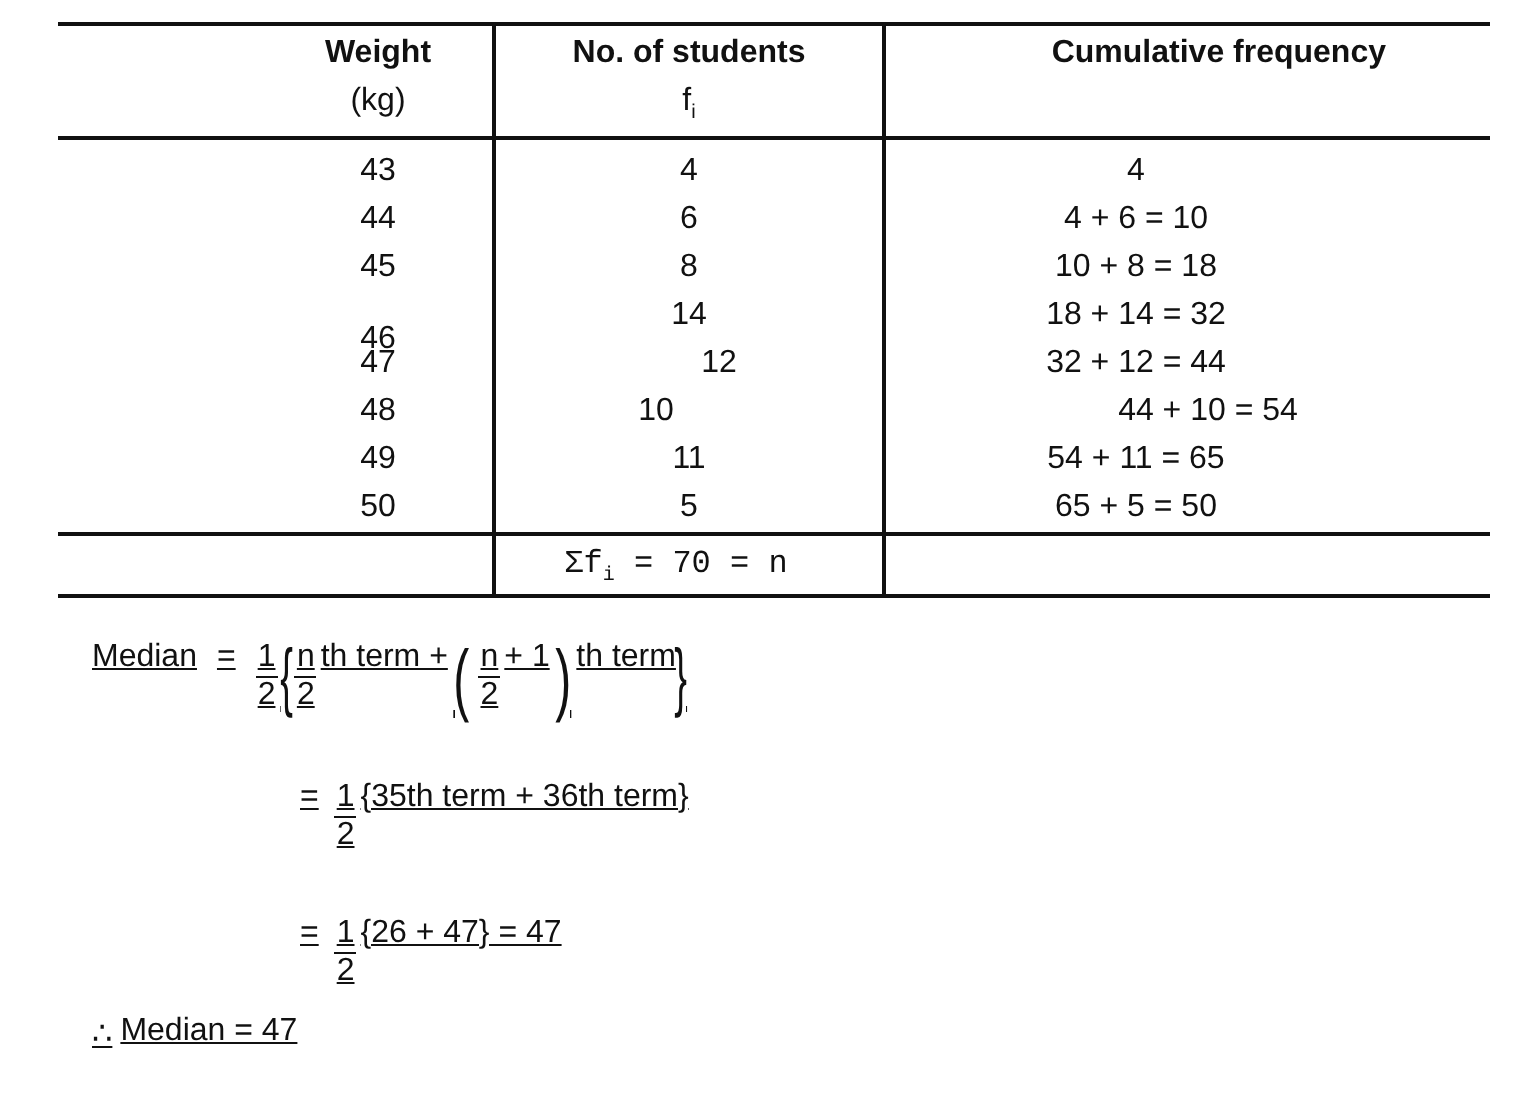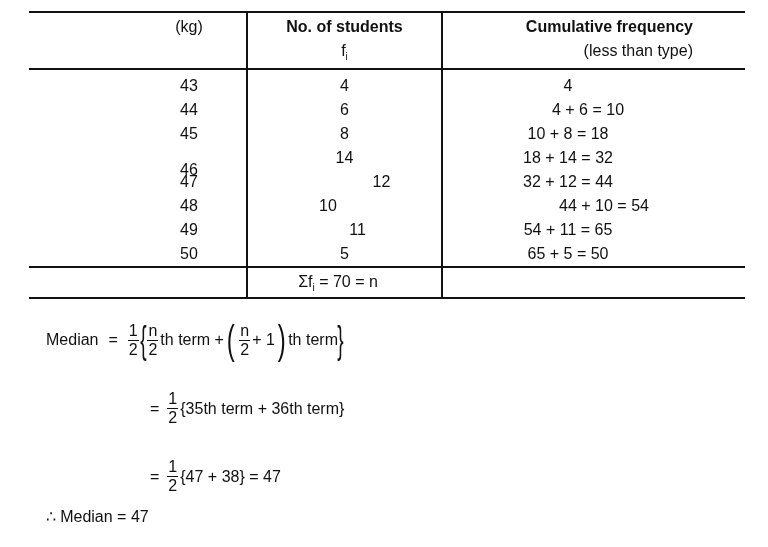--- a/index.html
+++ b/index.html
@@ -8,75 +8,75 @@
     font-family: "Liberation Sans", sans-serif; color: #111; font-size: 16px;
   }
   .tbl { position: absolute; left: 29px; top: 11px; width: 716px; }
   .hline { position: absolute; left: 0; width: 716px; height: 2px; background: #111; }
   .vline { position: absolute; width: 2px; background: #111; }
   .cell { position: absolute; text-align: center; line-height: 24px; }
   .hdr { font-weight: bold; }
   .sub { font-size: 10px; vertical-align: -4px; }
   .frac { display: inline-flex; flex-direction: column; align-items: center; vertical-align: middle; line-height: 18px; margin: 0 2px; }
   .frac .num { border-bottom: 1.5px solid #111; padding: 0 1px; }
-  .math { position: absolute; white-space: nowrap; display: flex; align-items: center; font-size: 16px; }
+  .math { position: absolute; white-space: nowrap; display: flex; font-size: 16px; text-decoration: underline; }
   .big { font-size: 40px; font-weight: 200; line-height: 40px; transform: scaleX(0.6); display: inline-block; }
   .brace { font-size: 38px; line-height: 38px; transform: scaleX(0.5); display: inline-block; margin: 0 -4px; }
 </style>
 </head>
 <body>
 
 <div class="tbl">
   <div class="hline" style="top:0;"></div>
   <div class="hline" style="top:57px;"></div>
   <div class="hline" style="top:255px;"></div>
   <div class="hline" style="top:286px;"></div>
   <div class="vline" style="left:217px; top:0; height:288px;"></div>
   <div class="vline" style="left:412px; top:0; height:288px;"></div>
 
   <div class="cell" style="left:100px; width:120px; top:4px;">
+    <div class="hdr">Weight</div>
     <div>(kg)</div>
   </div>
   <div class="cell" style="left:219px; width:193px; top:4px;">
     <div class="hdr">No. of students</div>
     <div><span>f</span><span class="sub">i</span></div>
   </div>
   <div class="cell" style="left:414px; width:250px; top:4px;text-align:right;">
     <div class="hdr">Cumulative frequency</div>
-    <div>(less than type)</div>
   </div>
 
   <div id="rows">
       <div class="cell" style="left: 100px; width: 120px; top: 63px;">43</div>
       <div class="cell" style="left: 219px; width: 193px; top: 63px;">4</div>
       <div class="cell" style="left: 414px; width: 250px; top: 63px;">4</div>
       <div class="cell" style="left: 100px; width: 120px; top: 87px;">44</div>
       <div class="cell" style="left: 219px; width: 193px; top: 87px;">6</div>
-      <div class="cell" style="left: 414px; width: 250px; top: 87px; margin-left: 20px;">4 + 6 = 10</div>
+      <div class="cell" style="left: 414px; width: 250px; top: 87px;">4 + 6 = 10</div>
       <div class="cell" style="left: 100px; width: 120px; top: 111px;">45</div>
       <div class="cell" style="left: 219px; width: 193px; top: 111px;">8</div>
       <div class="cell" style="left: 414px; width: 250px; top: 111px;">10 + 8 = 18</div>
       <div class="cell" style="left: 100px; width: 120px; top: 135px; margin-top: 12px;">46</div>
       <div class="cell" style="left: 219px; width: 193px; top: 135px;">14</div>
       <div class="cell" style="left: 414px; width: 250px; top: 135px;">18 + 14 = 32</div>
       <div class="cell" style="left: 100px; width: 120px; top: 159px;">47</div>
-      <div class="cell" style="left: 219px; width: 223px; top: 159px; margin-left: 22px;">12</div>
+      <div class="cell" style="left: 219px; width: 223px; top: 159px;">12</div>
       <div class="cell" style="left: 414px; width: 250px; top: 159px;">32 + 12 = 44</div>
       <div class="cell" style="left: 100px; width: 120px; top: 183px;">48</div>
       <div class="cell" style="left: 219px; width: 160px; top: 183px;">10</div>
       <div class="cell" style="left: 414px; width: 250px; top: 183px; padding-left: 36px;">44 + 10 = 54</div>
       <div class="cell" style="left: 100px; width: 120px; top: 207px;">49</div>
-      <div class="cell" style="left: 219px; width: 193px; top: 207px; padding-left: 13px;">11</div>
+      <div class="cell" style="left: 219px; width: 193px; top: 207px;">11</div>
       <div class="cell" style="left: 414px; width: 250px; top: 207px;">54 + 11 = 65</div>
       <div class="cell" style="left: 100px; width: 120px; top: 231px;">50</div>
       <div class="cell" style="left: 219px; width: 193px; top: 231px;">5</div>
       <div class="cell" style="left: 414px; width: 250px; top: 231px;">65 + 5 = 50</div>
     </div>
 
-  <div class="cell" style="left:219px; width:180px; top:259px;">
+  <div class="cell" style="left:219px; width:180px; top:259px;font-family:Liberation Mono, monospace;">
     <span>Σf</span><span class="sub">i</span><span> = 70 = n</span>
   </div>
 </div>
 
 <div class="math" style="left:46px; top:320px;">
   <span>Median</span>
   <span style="margin:0 8px 0 10px;">=</span>
   <span class="frac">
       <span class="num">1</span>
       <span>2</span>
@@ -106,19 +106,19 @@
     </span>
   <span>{35th term + 36th term}</span>
 </div>
 
 <div class="math" style="left:150px; top:458px;">
   <span style="margin-right:6px;">=</span>
   <span class="frac">
       <span class="num">1</span>
       <span>2</span>
     </span>
-  <span>{47 + 38} = 47</span>
+  <span>{26 + 47} = 47</span>
 </div>
 
 <div class="math" style="left:46px; top:507px;">
   <span style="margin-right:4px;">∴</span>
   <span>Median = 47</span>
 </div>
 
 </body></html>

